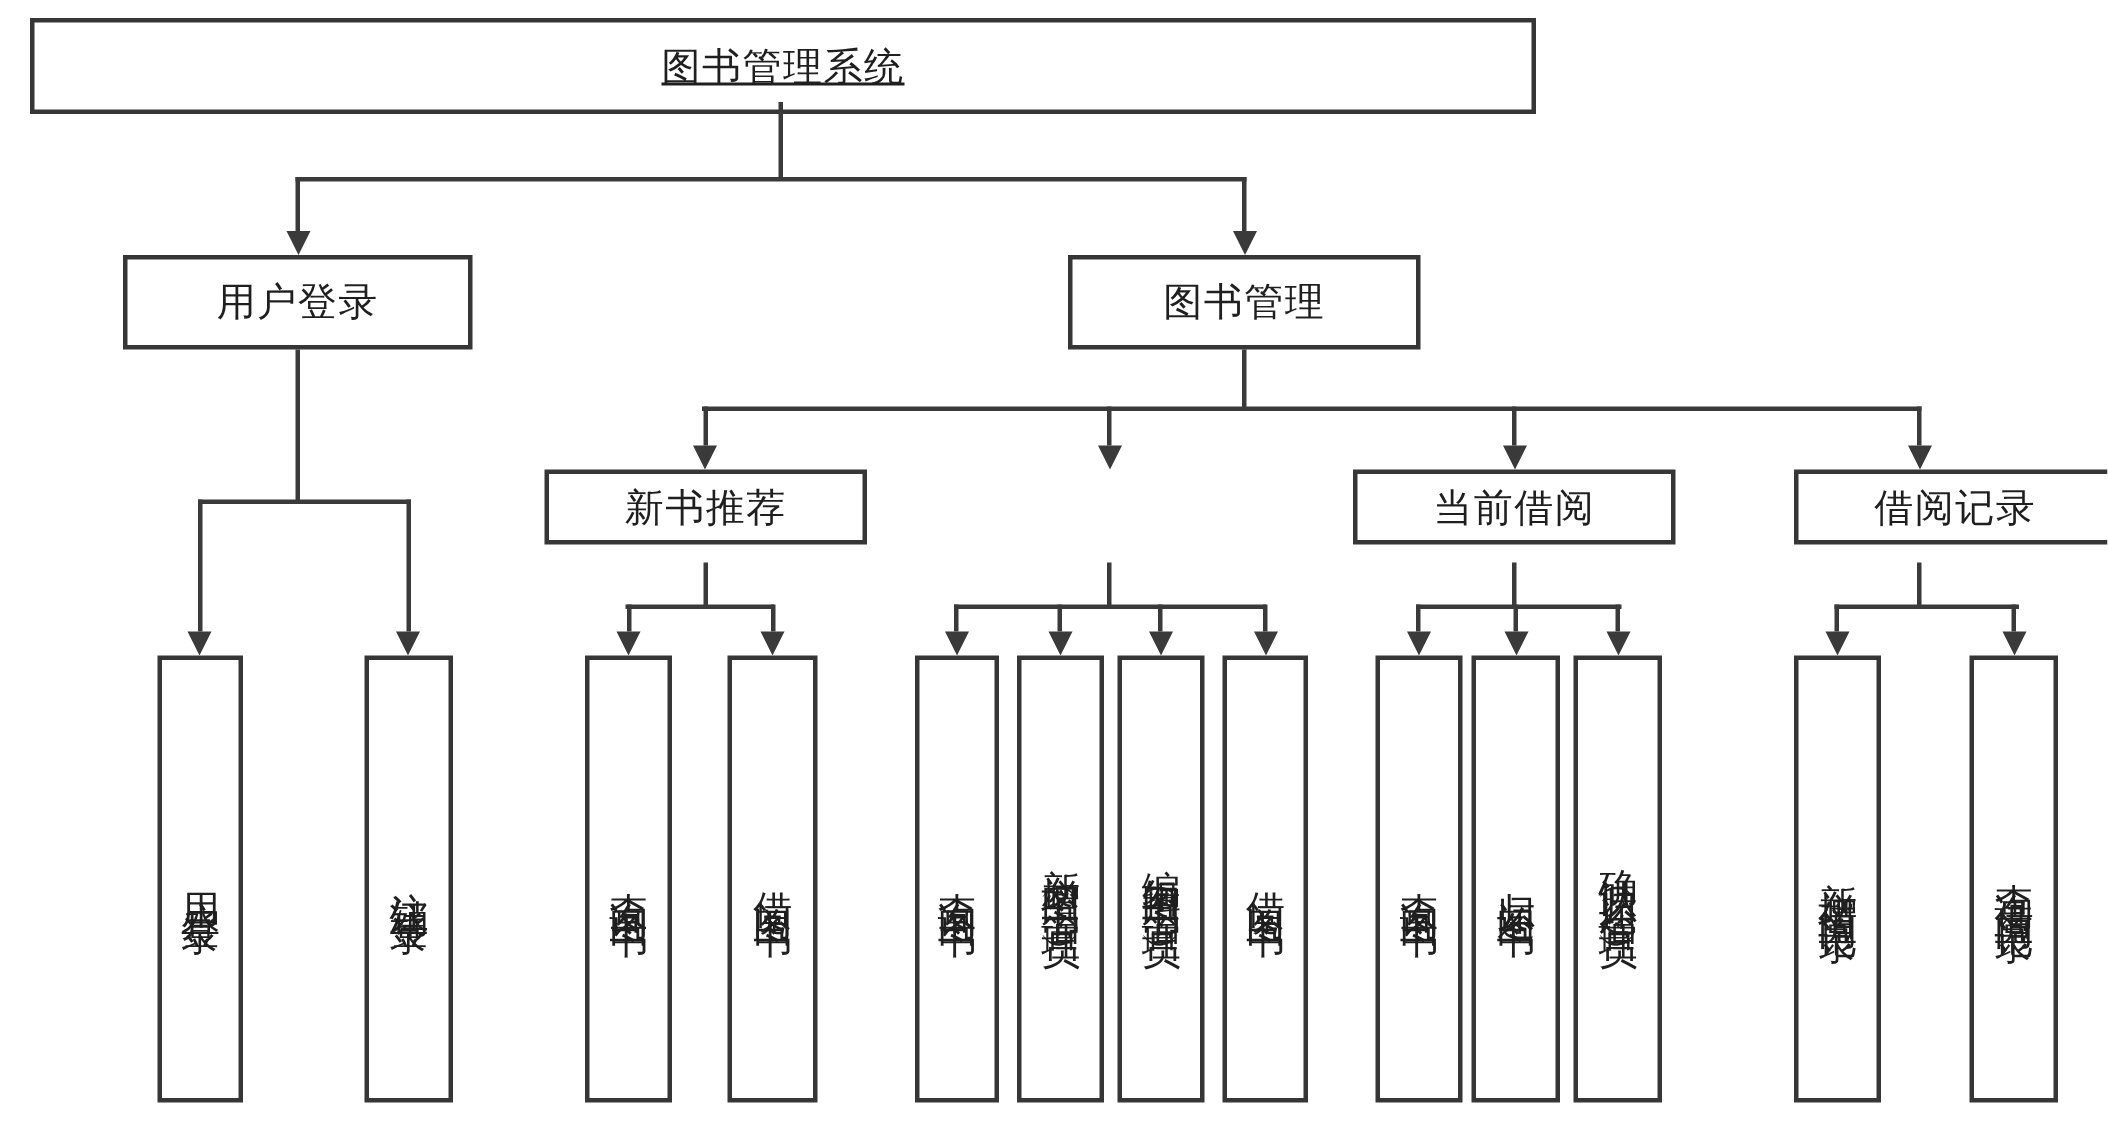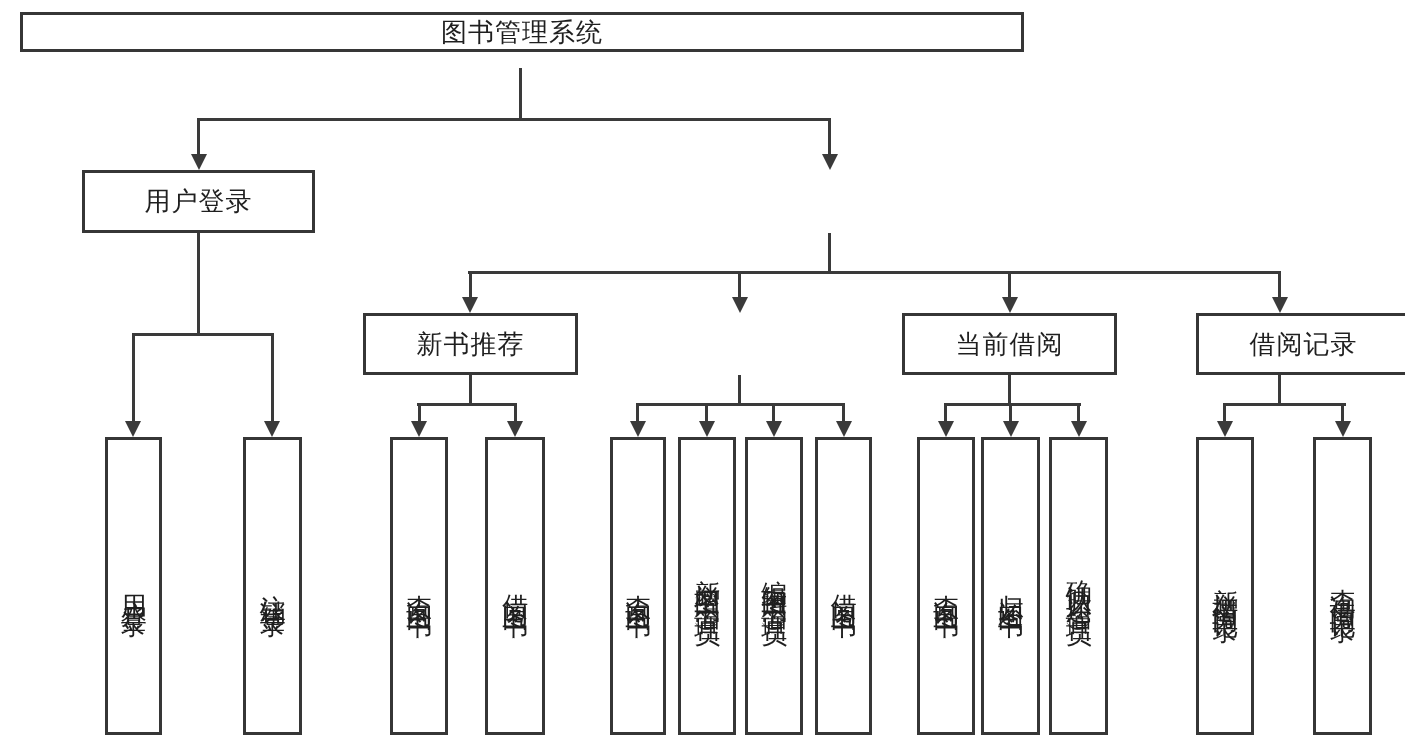--- a/index.html
+++ b/index.html
@@ -21,23 +21,23 @@
   .node{
     position:absolute;
     box-sizing:border-box;
     border:3px solid var(--border);
     background:#fff;
     display:flex;align-items:center;justify-content:center;
     font-size:26px;
     letter-spacing:1px;
     white-space:nowrap;
   }
-  .root{top:12px;height:40px;}
+  .root{top:12px;height:64px;text-decoration:underline;}
   .l1{top:170px;height:63px;}
-  .l2{top:313px;height:62px;}
+  .l2{top:313px;height:50px;}
   .leaf{
     position:absolute;
     box-sizing:border-box;
     top:437px;height:298px;
     border:3px solid var(--border);
     background:#fff;
     display:flex;align-items:center;justify-content:center;
   }
   .vtext{
     writing-mode:vertical-rl;
@@ -72,20 +72,21 @@
   <div class="node root" style="left:20px;width:1004px;">图书管理系统</div>
 
   <div class="vline" style="left:519px;top:68px;height:52px;"></div>
   <div class="hline" style="left:197px;top:118px;width:634px;"></div>
   <div class="vline" style="left:197px;top:118px;height:36px;"></div>
   <div class="arrow" style="left:191px;top:154px;"></div>
   <div class="vline" style="left:828px;top:118px;height:36px;"></div>
   <div class="arrow" style="left:822px;top:154px;"></div>
 
   <div class="node l1" style="left:82px;width:233px;">用户登录</div>
+  <div class="node l1" style="left:712px;width:235px;">图书管理</div>
 
   <div class="vline" style="left:197px;top:233px;height:102px;"></div>
   <div class="hline" style="left:132px;top:333px;width:142px;"></div>
   <div class="vline" style="left:132px;top:333px;height:88px;"></div>
   <div class="arrow" style="left:125px;top:421px;"></div>
   <div class="vline" style="left:271px;top:333px;height:88px;"></div>
   <div class="arrow" style="left:264px;top:421px;"></div>
 
   <div class="vline" style="left:828px;top:233px;height:41px;"></div>
   <div class="hline" style="left:468px;top:271px;width:813px;"></div>

